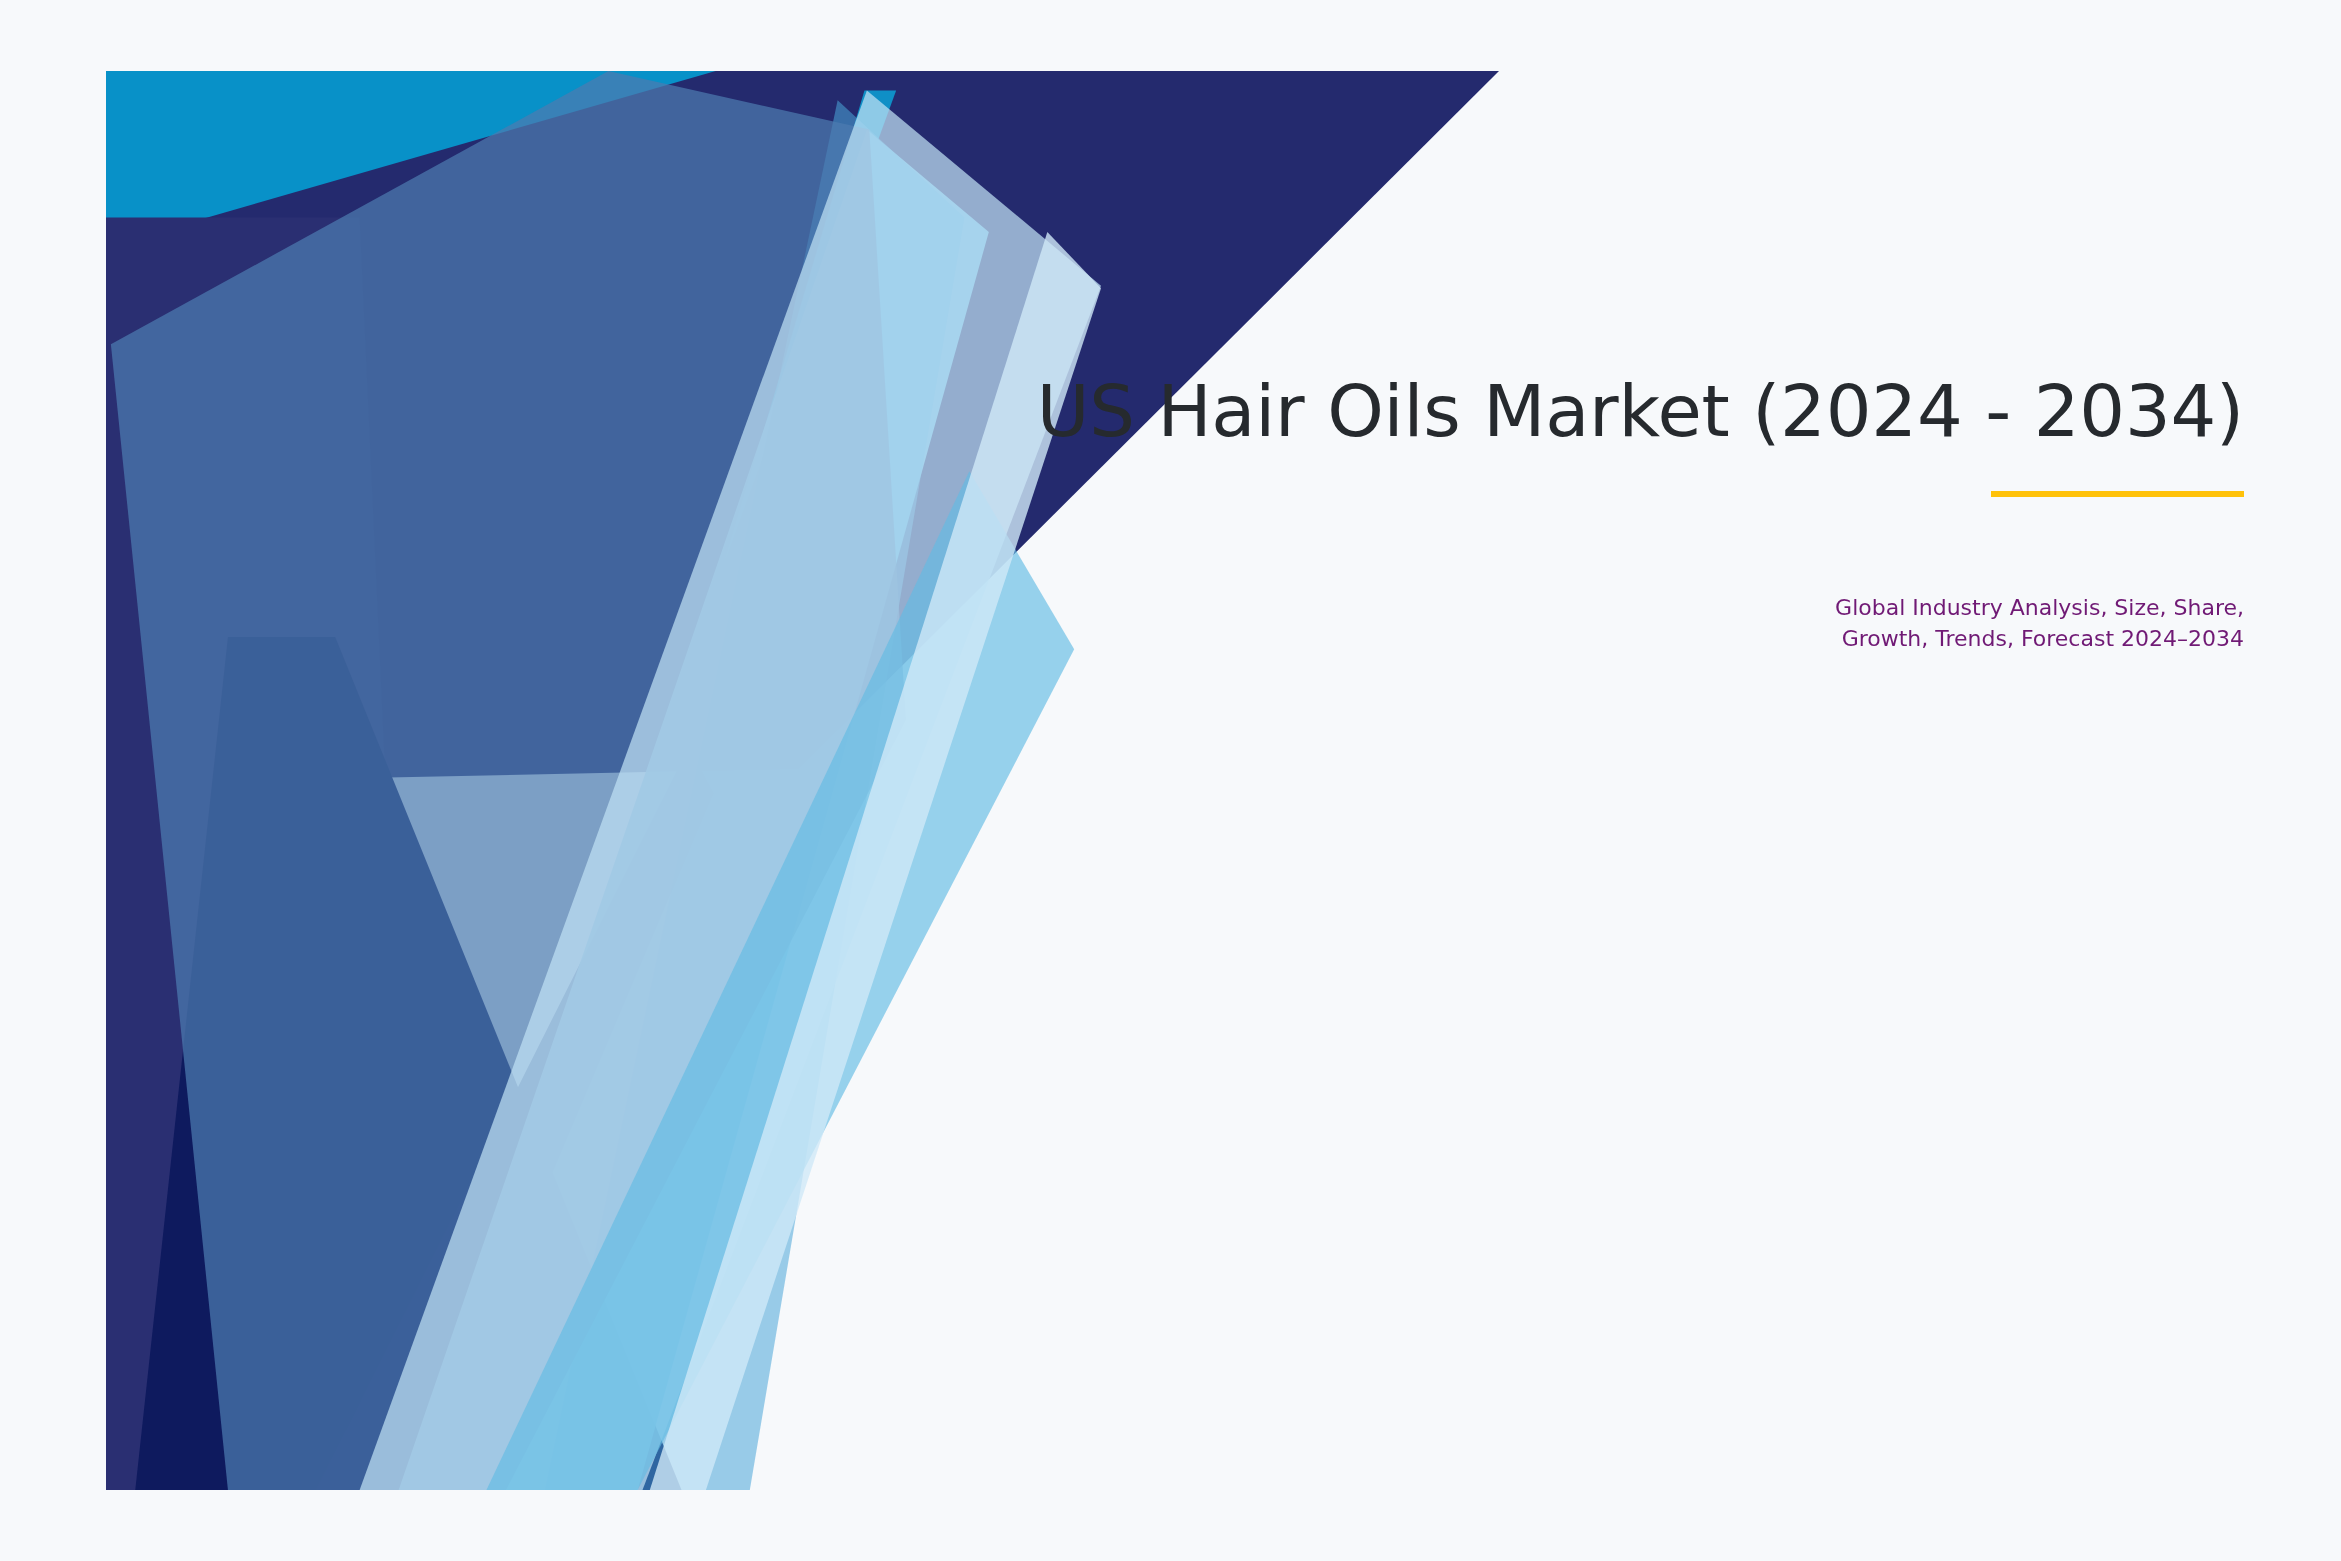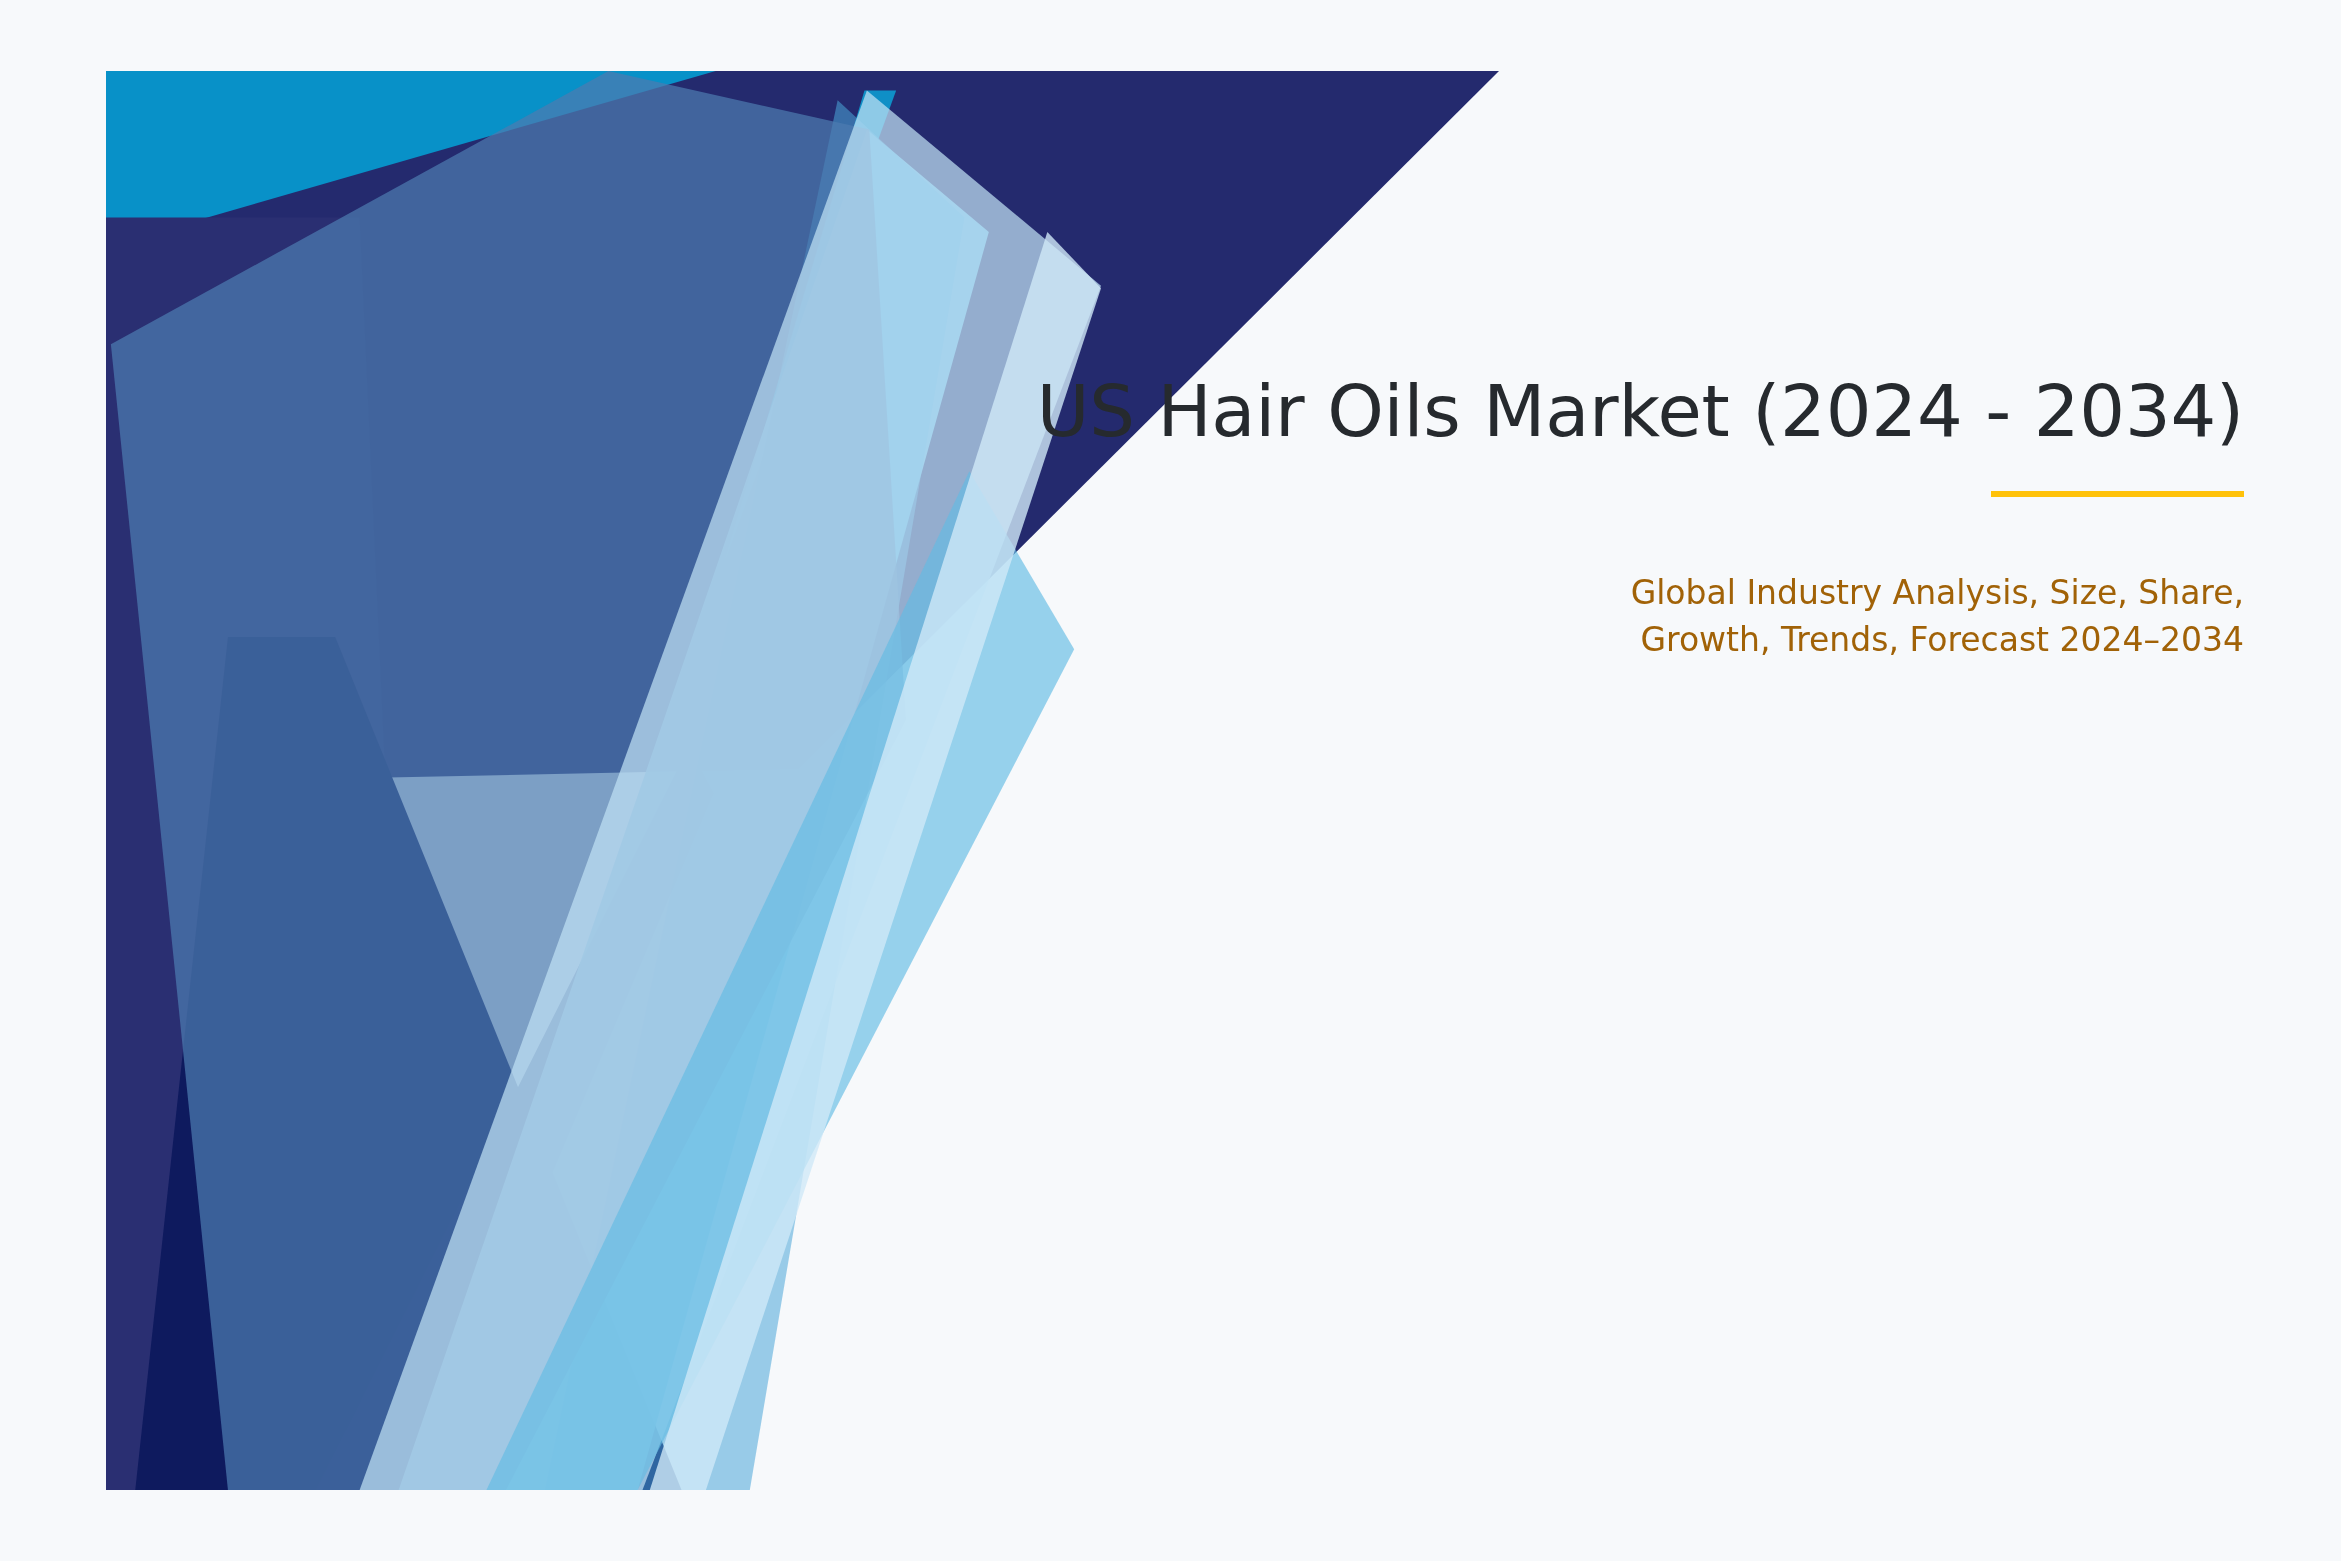--- a/index.html
+++ b/index.html
@@ -54,26 +54,26 @@
     margin-top: 39px;
     display: flex;
     justify-content: flex-end;
   }
   #gold-rule {
     width: 253px;
     height: 6.3px;
     background: #FFC20A;
   }
   #subtitle {
-    margin-top: 73px;
+    margin-top: 95px;
     font-family: "DejaVu Sans", sans-serif;
-    font-size: 33px;
+    font-size: 22px;
     font-weight: 400;
     line-height: 1.42;
-    color: #a16207;
+    color: #701a75;
     white-space: pre-line;
   }
 </style>
 </head>
 <body>
 
 <div id="slide">
 
   <div id="artwork">
     <svg viewBox="0 0 2856 2908" preserveAspectRatio="none">

